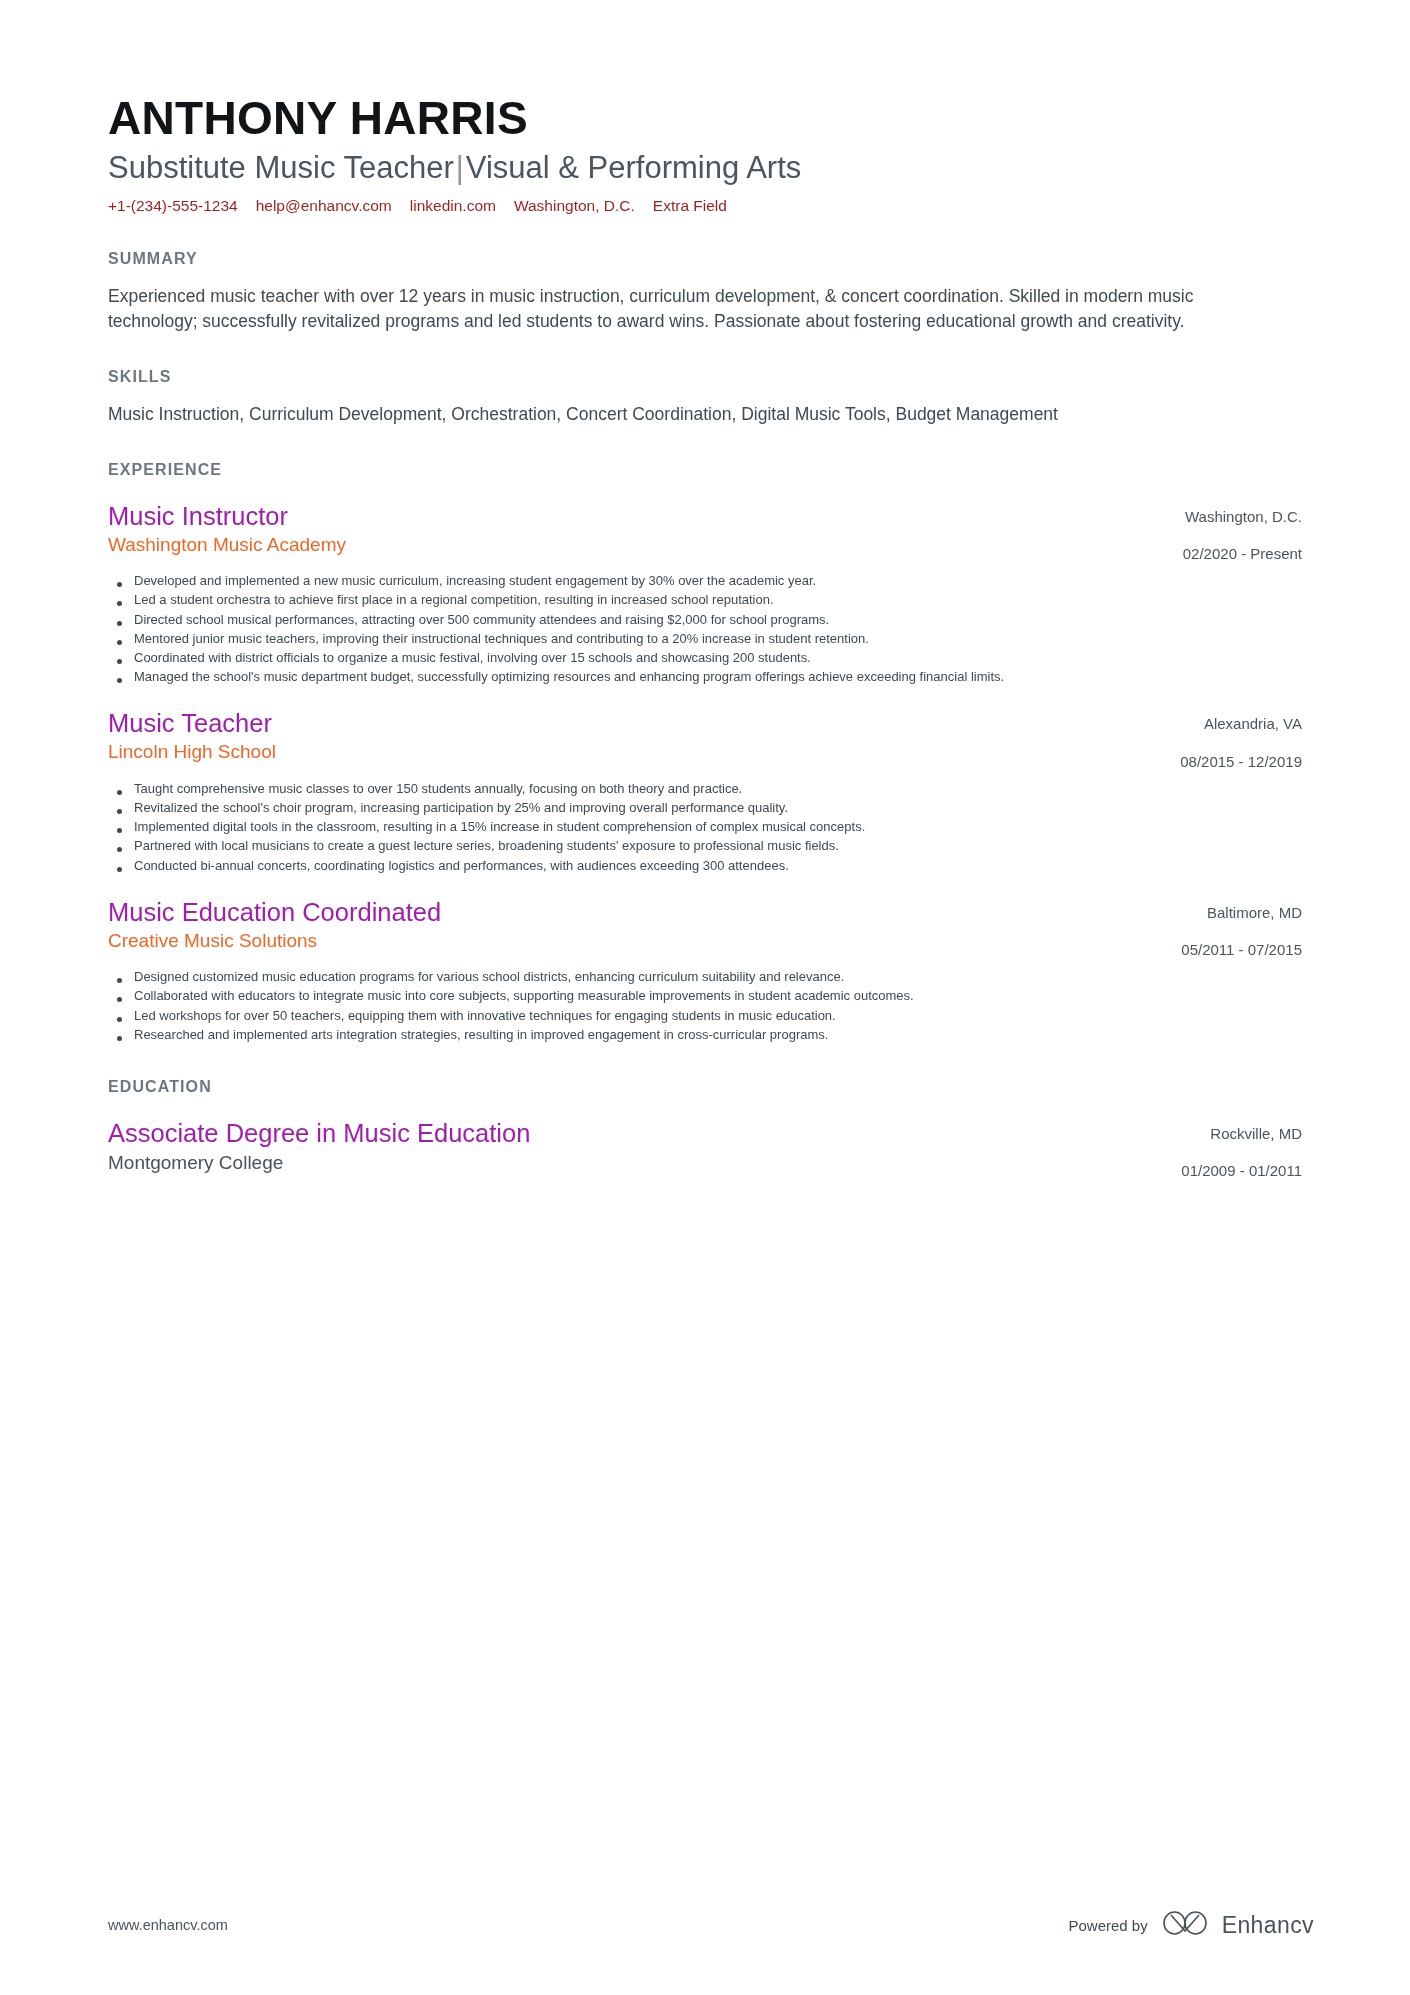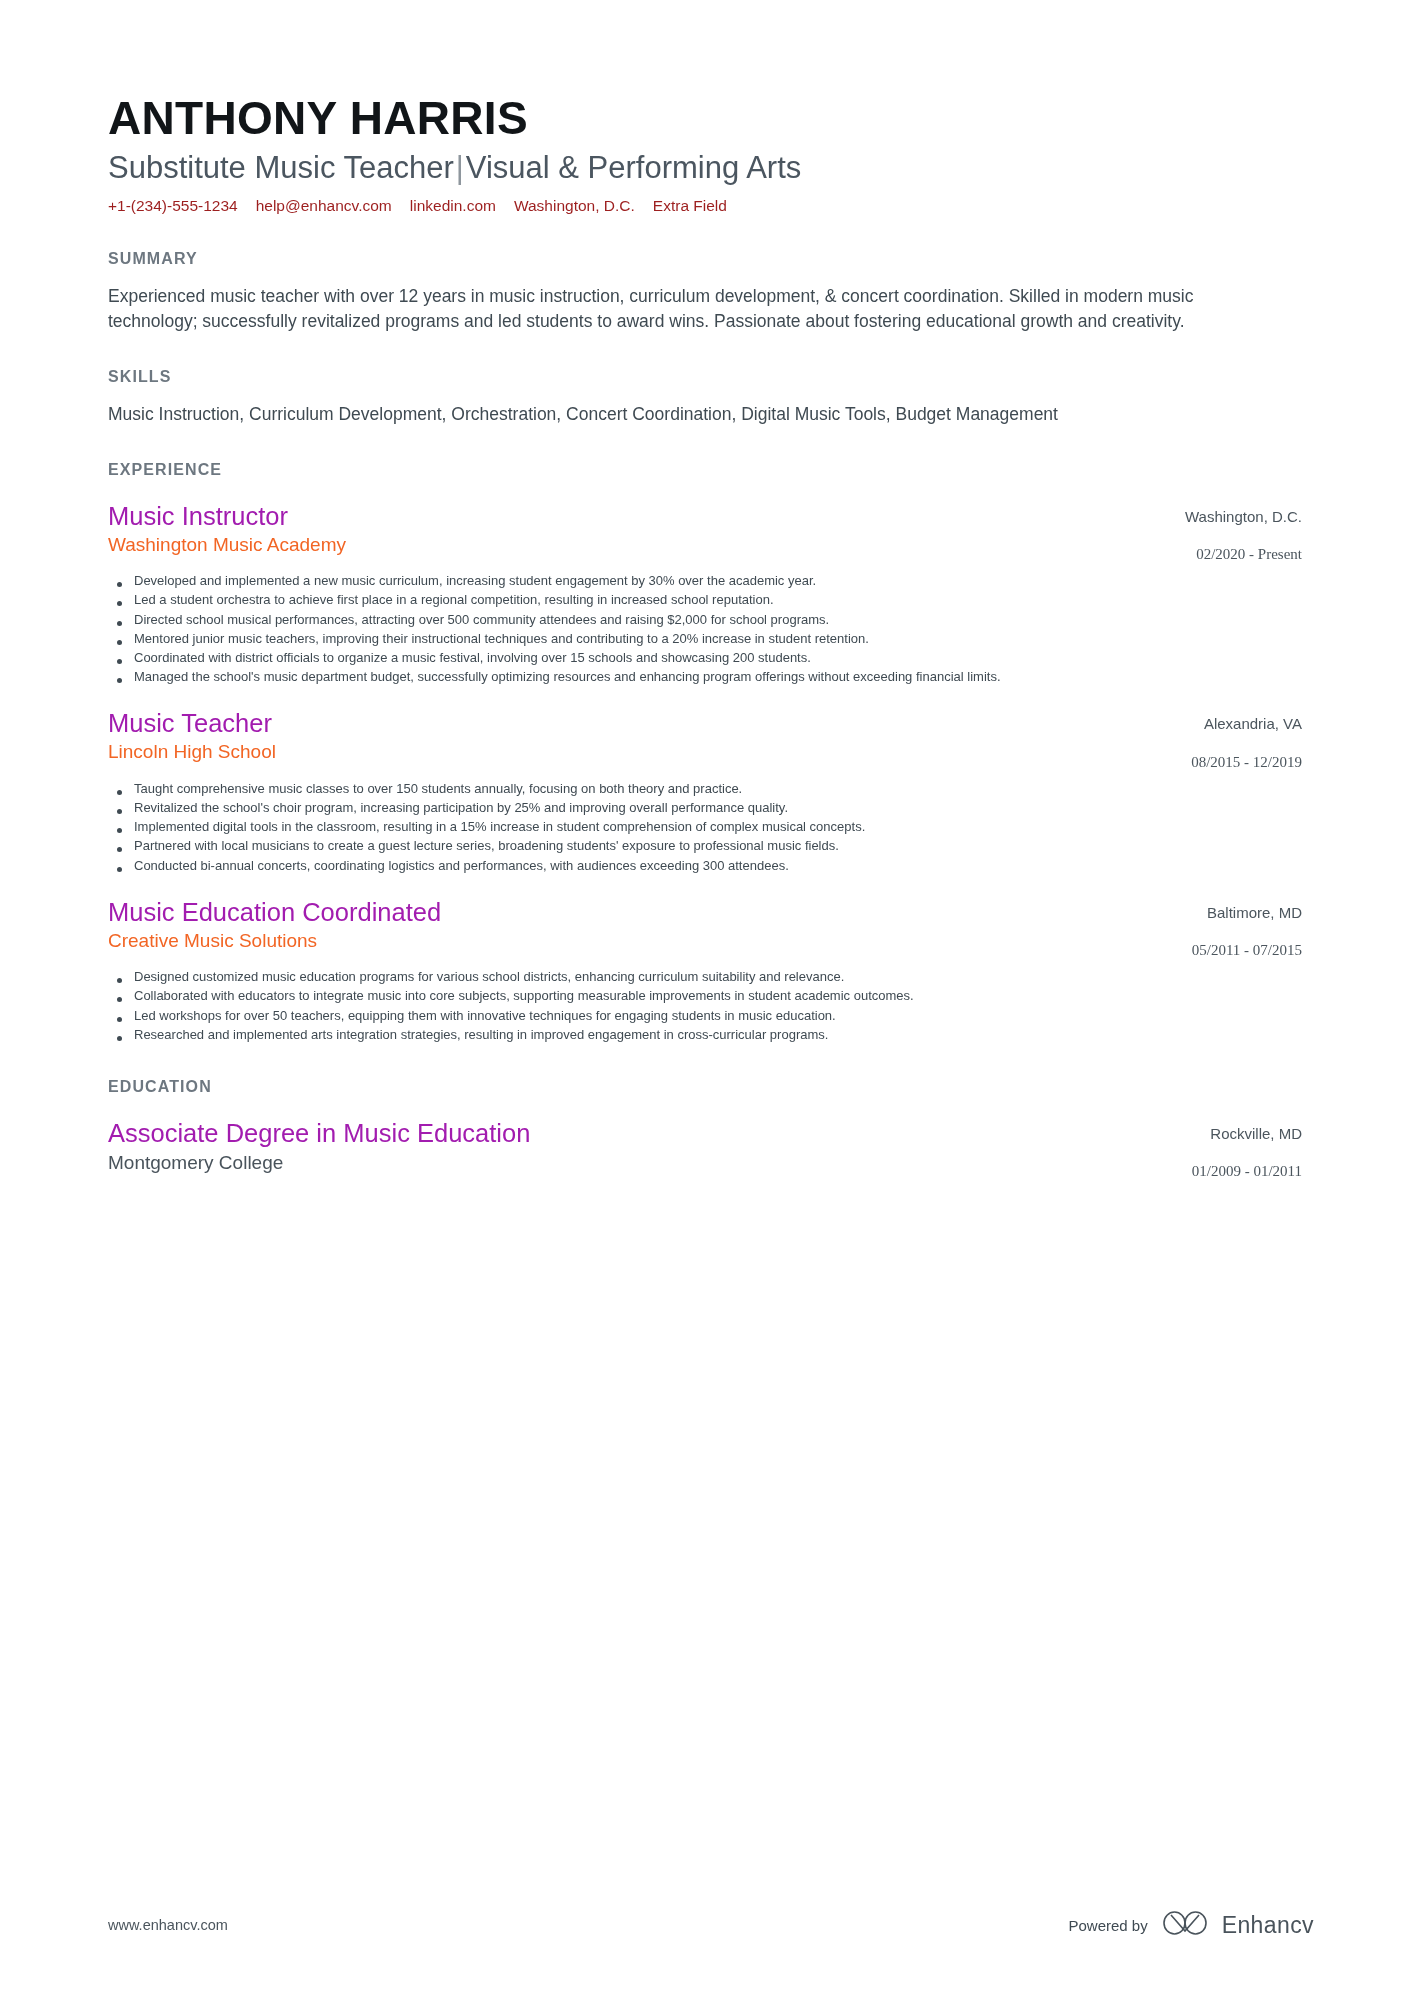--- a/index.html
+++ b/index.html
@@ -108,21 +108,21 @@
     line-height: 1.25;
     margin: 3px 0 0 0;
   }
   .meta-location,
   .meta-dates {
     font-size: 15px;
     color: #4b555d;
     line-height: 1.35;
     white-space: nowrap;
   }
-  .meta-dates { margin-top: 17px; font-family: Liberation Serif, serif; }
+  .meta-dates { margin-top: 17px; }
 
   ul.bullets {
     list-style: none;
     margin: 8px 0 0 0;
     padding: 0;
     max-width: 1195px;
   }
   ul.bullets li {
     position: relative;
     padding-left: 26px;
@@ -210,21 +210,21 @@
           <div class="meta-location">Washington, D.C.</div>
           <div class="meta-dates">02/2020 - Present</div>
         </div>
       </div>
       <ul class="bullets">
         <li>Developed and implemented a new music curriculum, increasing student engagement by 30% over the academic year.</li>
         <li>Led a student orchestra to achieve first place in a regional competition, resulting in increased school reputation.</li>
         <li>Directed school musical performances, attracting over 500 community attendees and raising $2,000 for school programs.</li>
         <li>Mentored junior music teachers, improving their instructional techniques and contributing to a 20% increase in student retention.</li>
         <li>Coordinated with district officials to organize a music festival, involving over 15 schools and showcasing 200 students.</li>
-        <li>Managed the school's music department budget, successfully optimizing resources and enhancing program offerings without exceeding financial limits.</li>
+        <li>Managed the school's music department budget, successfully optimizing resources and enhancing program offerings achieve exceeding financial limits.</li>
       </ul>
     </div>
 
     <div class="entry">
       <div class="entry-head">
         <div class="entry-left">
           <div class="job-title">Music Teacher</div>
           <div class="company">Lincoln High School</div>
         </div>
         <div class="entry-right">

